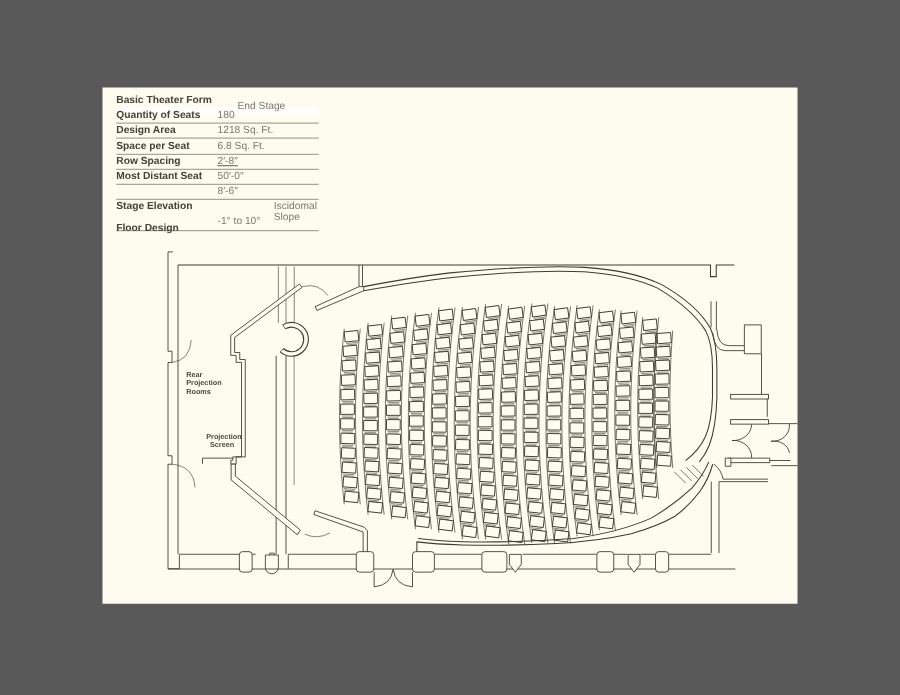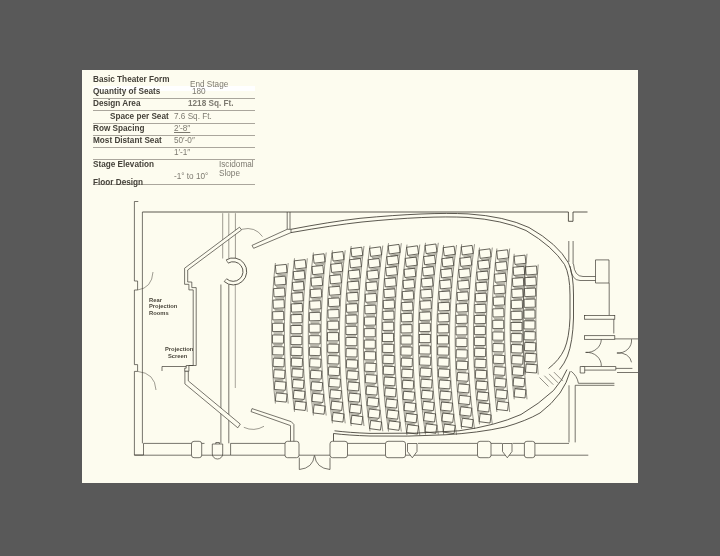--- a/index.html
+++ b/index.html
@@ -11,46 +11,46 @@
 
 <div style="position:absolute;left:82px;top:70px;width:556px;height:413px;background:#fdfcef;"></div>
 
 <div style="position:absolute;left:93px;top:73.9px;width:162px;height:12.15px;border-bottom:5px solid #ffffff;">
 <span style="position:absolute;left:0;top:1.2px;font-weight:bold;color:#45423a;">Basic Theater Form</span>
 <span style="position:absolute;left:81px;top:6px;color:#7d7a70;padding-left:16px;">End Stage</span>
 </div>
 
 <div style="position:absolute;left:93px;top:86.1px;width:162px;height:12.15px;border-bottom:1px solid #aaa69c;">
 <span style="position:absolute;left:0;top:1.2px;font-weight:bold;color:#45423a;">Quantity of Seats</span>
-<span style="position:absolute;left:99px;top:1.2px;color:#7d7a70;">180</span>
+<span style="position:absolute;left:81px;top:1.2px;color:#7d7a70;">180</span>
 </div>
 
 <div style="position:absolute;left:93px;top:98.2px;width:162px;height:12.15px;border-bottom:1px solid #aaa69c;">
 <span style="position:absolute;left:0;top:1.2px;font-weight:bold;color:#45423a;">Design Area</span>
-<span style="position:absolute;left:95px;top:1.2px;color:#7d7a70;font-weight:bold;">1218 Sq. Ft.</span>
+<span style="position:absolute;left:81px;top:1.2px;color:#7d7a70;">1218 Sq. Ft.</span>
 </div>
 
 <div style="position:absolute;left:93px;top:110.4px;width:162px;height:12.15px;border-bottom:1px solid #aaa69c;">
-<span style="position:absolute;left:0;top:1.2px;font-weight:bold;color:#45423a;margin-left:17px;">Space per Seat</span>
-<span style="position:absolute;left:81px;top:1.2px;color:#7d7a70;">7.6 Sq. Ft.</span>
+<span style="position:absolute;left:0;top:1.2px;font-weight:bold;color:#45423a;">Space per Seat</span>
+<span style="position:absolute;left:81px;top:1.2px;color:#7d7a70;">6.8 Sq. Ft.</span>
 </div>
 
 <div style="position:absolute;left:93px;top:122.5px;width:162px;height:12.15px;border-bottom:1px solid #aaa69c;">
 <span style="position:absolute;left:0;top:1.2px;font-weight:bold;color:#45423a;">Row Spacing</span>
 <span style="position:absolute;left:81px;top:1.2px;color:#7d7a70;text-decoration:underline;">2′-8″</span>
 </div>
 
 <div style="position:absolute;left:93px;top:134.7px;width:162px;height:12.15px;border-bottom:1px solid #aaa69c;">
 <span style="position:absolute;left:0;top:1.2px;font-weight:bold;color:#45423a;">Most Distant Seat</span>
 <span style="position:absolute;left:81px;top:1.2px;color:#7d7a70;">50′-0″</span>
 </div>
 
 <div style="position:absolute;left:93px;top:146.8px;width:162px;height:12.15px;border-bottom:1px solid #aaa69c;">
 <span style="position:absolute;left:0;top:1.2px;font-weight:bold;color:#45423a;margin-top:12px;">Stage Elevation</span>
-<span style="position:absolute;left:81px;top:1.2px;color:#7d7a70;">1′-1″</span>
+<span style="position:absolute;left:81px;top:1.2px;color:#7d7a70;">8′-6″</span>
 </div>
 
 <div style="position:absolute;left:93px;top:159.0px;width:162px;height:24.6px;border-bottom:1px solid #aaa69c;">
 <span style="position:absolute;left:0;top:19px;font-weight:bold;color:#45423a;">Floor Design</span>
 <span style="position:absolute;left:81px;top:1.2px;color:#7d7a70;margin-left:45px;">Iscidomal Slope</span>
 <span style="position:absolute;left:81px;top:13.4px;color:#7d7a70;">-1° to 10°</span>
 </div>
 
 <svg width="557" height="413" viewBox="81 70 557 413" style="position:absolute;left:81px;top:70px;">
 

